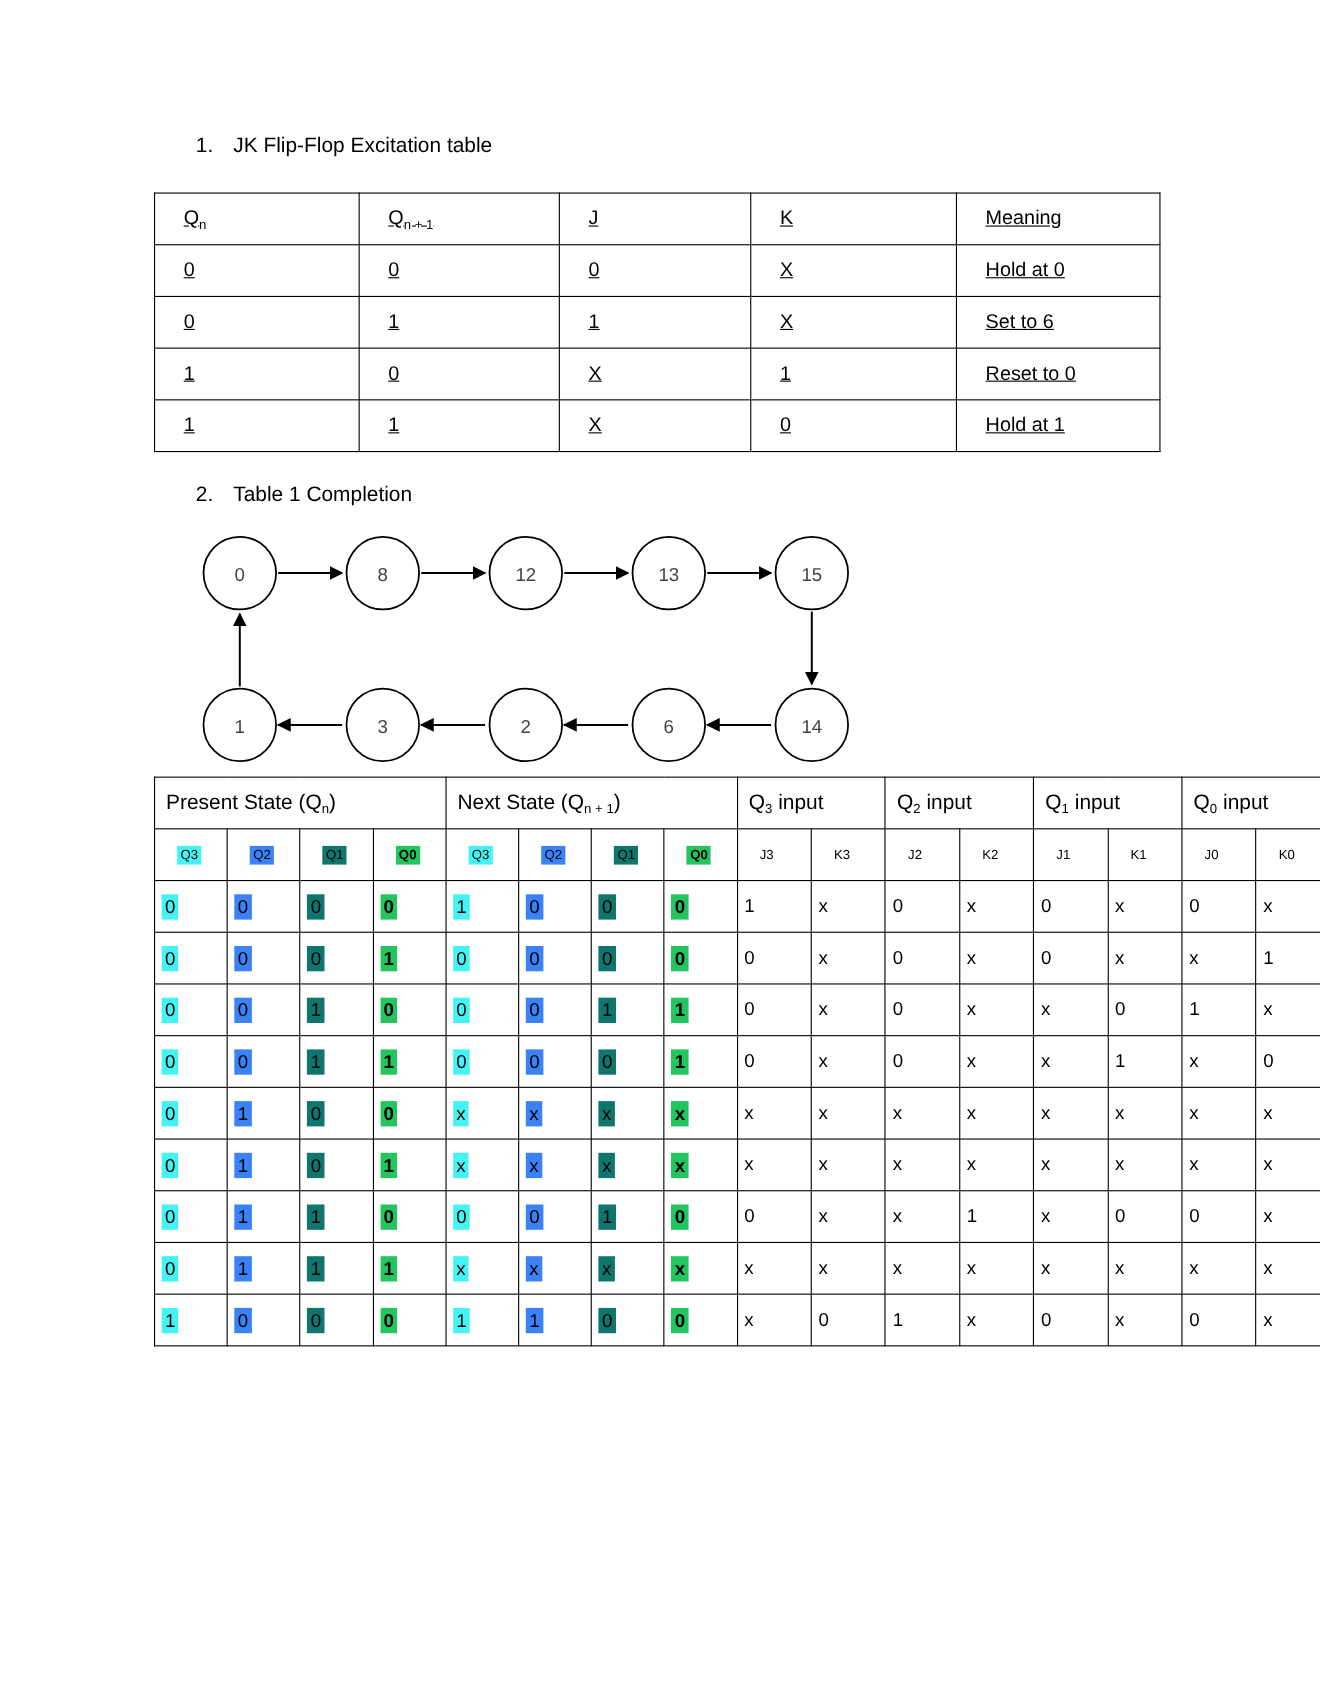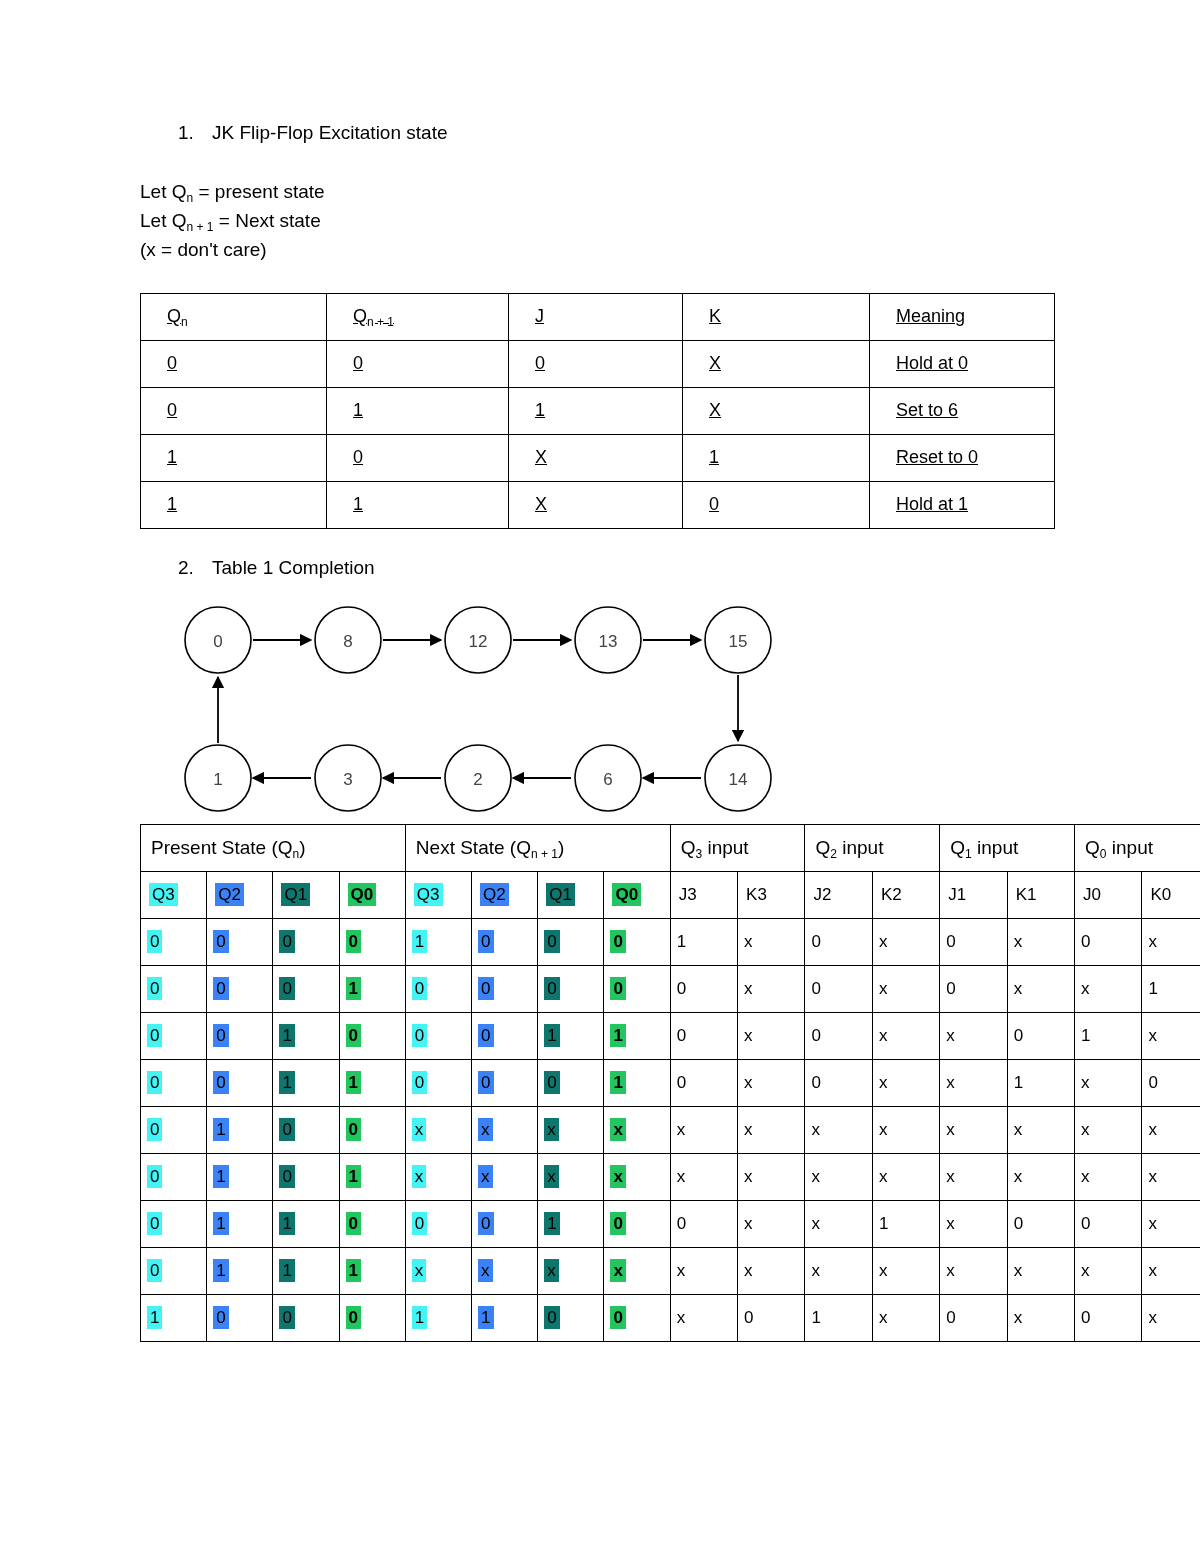--- a/index.html
+++ b/index.html
@@ -97,23 +97,23 @@
     text-align: center;
     vertical-align: middle;
     padding: 0;
   }
   .state-table td.grouphdr {
     font-size: 19px;
     text-align: left;
     padding-left: 10px;
   }
   .state-table td.subhdr {
-    font-size: 17px;
+    font-size: 12px;
     text-align: left;
-    padding-left: 8px;
+    padding-left: 20px;
   }
   .state-table td.cell {
     text-align: left;
     padding-left: 6px;
   }
   .hl {
     display: inline-block;
     padding: 1px 3px;
     line-height: 1.25;
   }
@@ -123,28 +123,23 @@
   .hl-purple { background: #22c55e; font-weight: bold; }
 </style>
 </head>
 <body>
 
 <div class="page">
   <div class="content">
 
     <div class="numbered">
       <span class="num">1.</span>
-      <span class="txt">JK Flip-Flop Excitation state</span>
+      <span class="txt">JK Flip-Flop Excitation table</span>
     </div>
 
-    <div class="para">
-      <div><span>Let Q</span><sub>n</sub><span> = present state</span></div>
-      <div><span>Let Q</span><sub>n + 1</sub><span> = Next state</span></div>
-      <div>(x = don't care)</div>
-    </div>
 
     <table class="exc-table">
       <colgroup>
         <col class="c0">
           <col class="c1">
           <col class="c2">
           <col class="c3">
           <col class="c4">
       </colgroup>
       <tbody>

